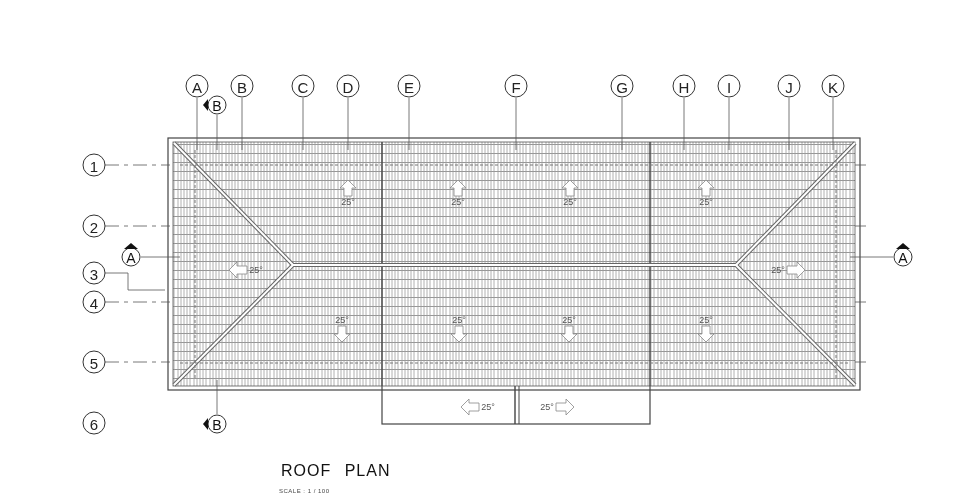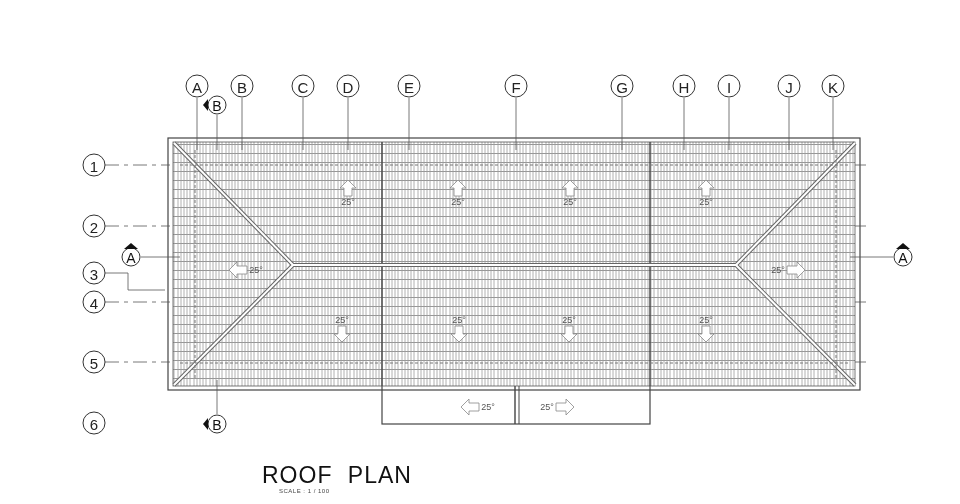--- a/index.html
+++ b/index.html
@@ -6,21 +6,21 @@
   body{width:960px;height:504px;position:relative;overflow:hidden;font-family:"Liberation Sans",sans-serif;}
   svg{position:absolute;left:0;top:0;}
   .grid-bubble circle{fill:#fff;stroke:#333;stroke-width:1;}
   .grid-bubble text{font-family:"Liberation Sans",sans-serif;font-size:15px;fill:#222;text-anchor:middle;dominant-baseline:central;}
   .gridline{stroke:#555;stroke-width:0.8;}
   .gridline-dash{stroke:#555;stroke-width:0.8;stroke-dasharray:14 5 4 5;}
   .roof-edge{fill:none;stroke:#444;stroke-width:1.2;}
   .hip{stroke:#666;stroke-width:4;}
   .hip-inner{stroke:#fff;stroke-width:2;}
   .slope-label{font-family:"Liberation Sans",sans-serif;font-size:9px;fill:#555;text-anchor:middle;}
-  .title{position:absolute;left:262px;top:462px;font-size:23px;color:#111;letter-spacing:1px;word-spacing:8px;}
+  .title{position:absolute;left:281px;top:462px;font-size:16px;color:#111;letter-spacing:1px;word-spacing:8px;}
   .scale{position:absolute;left:279px;top:488px;font-size:6px;color:#444;letter-spacing:0.5px;}
   .sec text{font-family:"Liberation Sans",sans-serif;font-size:14px;fill:#111;text-anchor:middle;dominant-baseline:central;}
 </style>
 </head>
 <body>
 
 <svg id="plan" width="960" height="504" viewBox="0 0 960 504" xmlns="http://www.w3.org/2000/svg">
   <defs>
     <pattern id="tiles" width="16" height="9" patternUnits="userSpaceOnUse">
       <rect width="16" height="9" fill="#fff"></rect>

